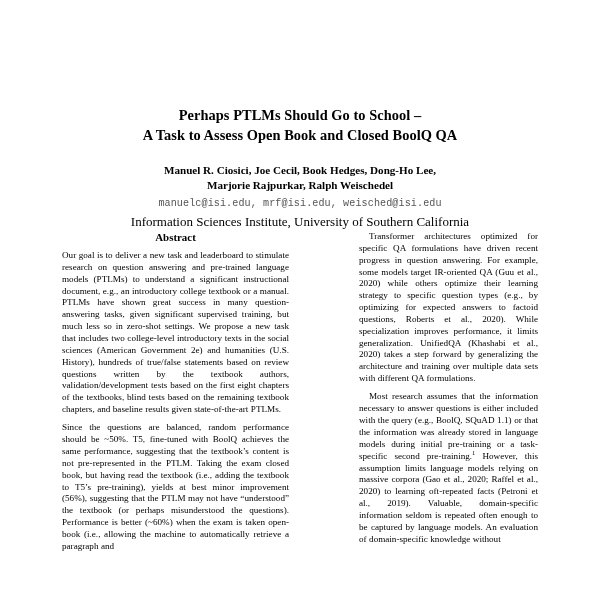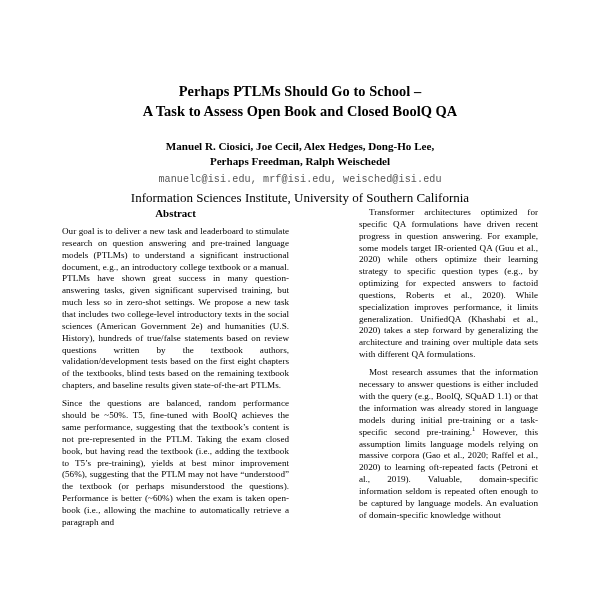--- a/index.html
+++ b/index.html
@@ -21,20 +21,21 @@
     height: 600px;
     background: #ffffff;
     box-sizing: border-box;
     padding: 0;
   }
 
   
   .titleblock {
     padding-top: 81px;
     text-align: center;
+    margin-top: 24px;
   }
   .paper-title {
     font-size: 14.4px;
     font-weight: bold;
     line-height: 1.42;
     letter-spacing: 0.05px;
     margin: 0 auto;
     width: 470px;
   }
   .paper-title .tline { display: block; }
@@ -114,22 +115,22 @@
 
 <div class="page">
 
   <div class="titleblock">
     <h1 class="paper-title">
       <span class="tline">Perhaps PTLMs Should Go to School –</span>
       <span class="tline">A Task to Assess Open Book and Closed BoolQ QA</span>
     </h1>
 
     <div class="authors">
-      <span class="aline">Manuel R. Ciosici, Joe Cecil, Alex Hedges, Dong-Ho Lee,</span>
-      <span class="aline">Perhaps Freedman, Ralph Weischedel</span>
+      <span class="aline">Manuel R. Ciosici, Joe Cecil, Book Hedges, Dong-Ho Lee,</span>
+      <span class="aline">Marjorie Rajpurkar, Ralph Weischedel</span>
     </div>
 
     <div class="emails">manuelc@isi.edu, mrf@isi.edu, weisched@isi.edu</div>
 
     <div class="affiliation">Information Sciences Institute, University of Southern California</div>
   </div>
 
   <div class="columns">
 
     <div class="col col-left">

